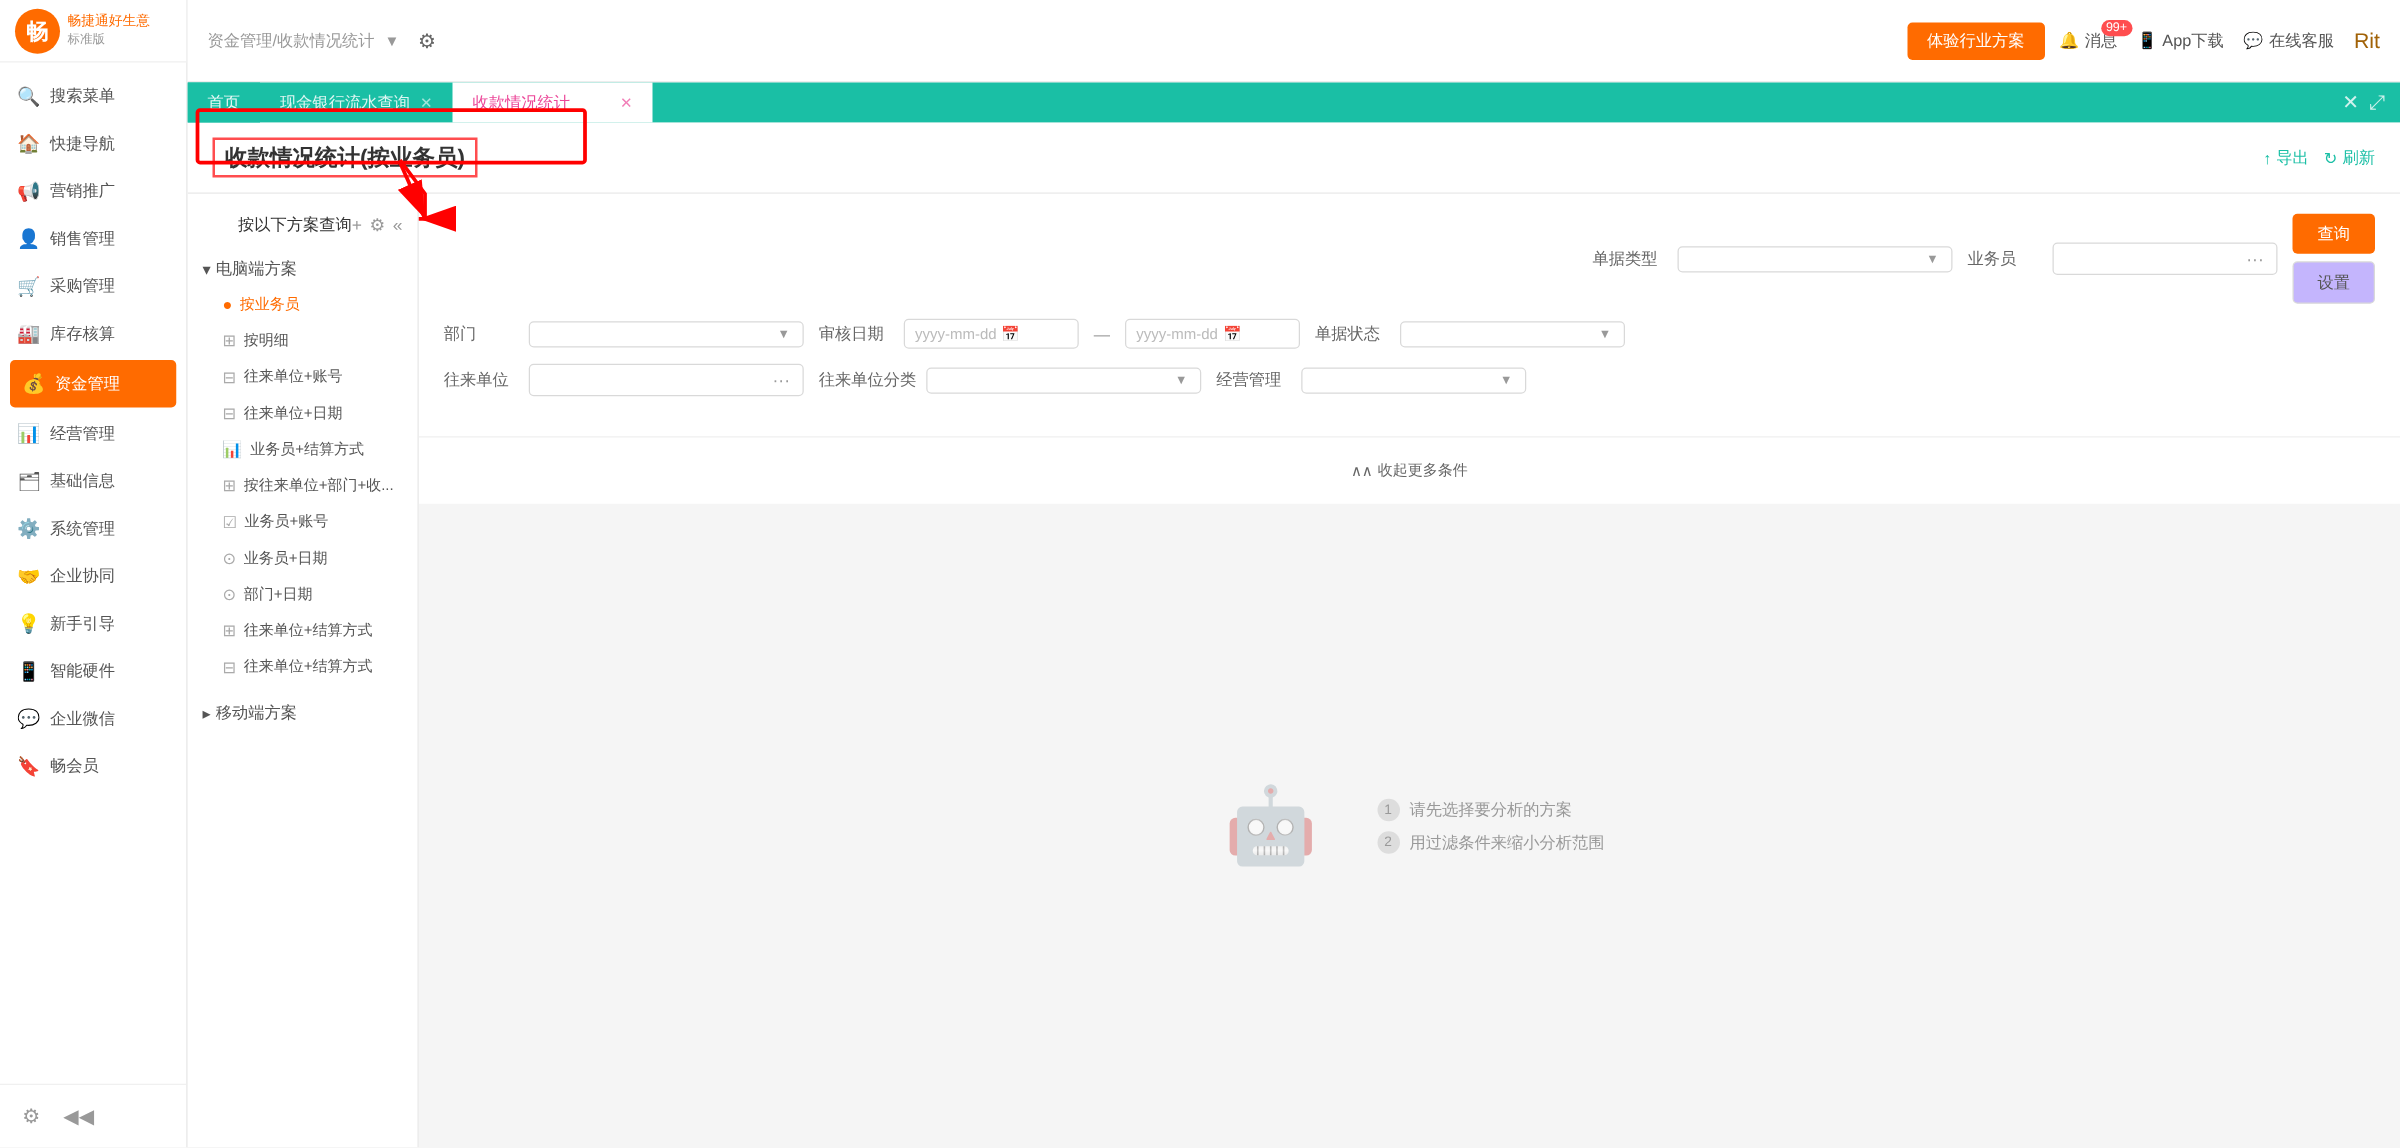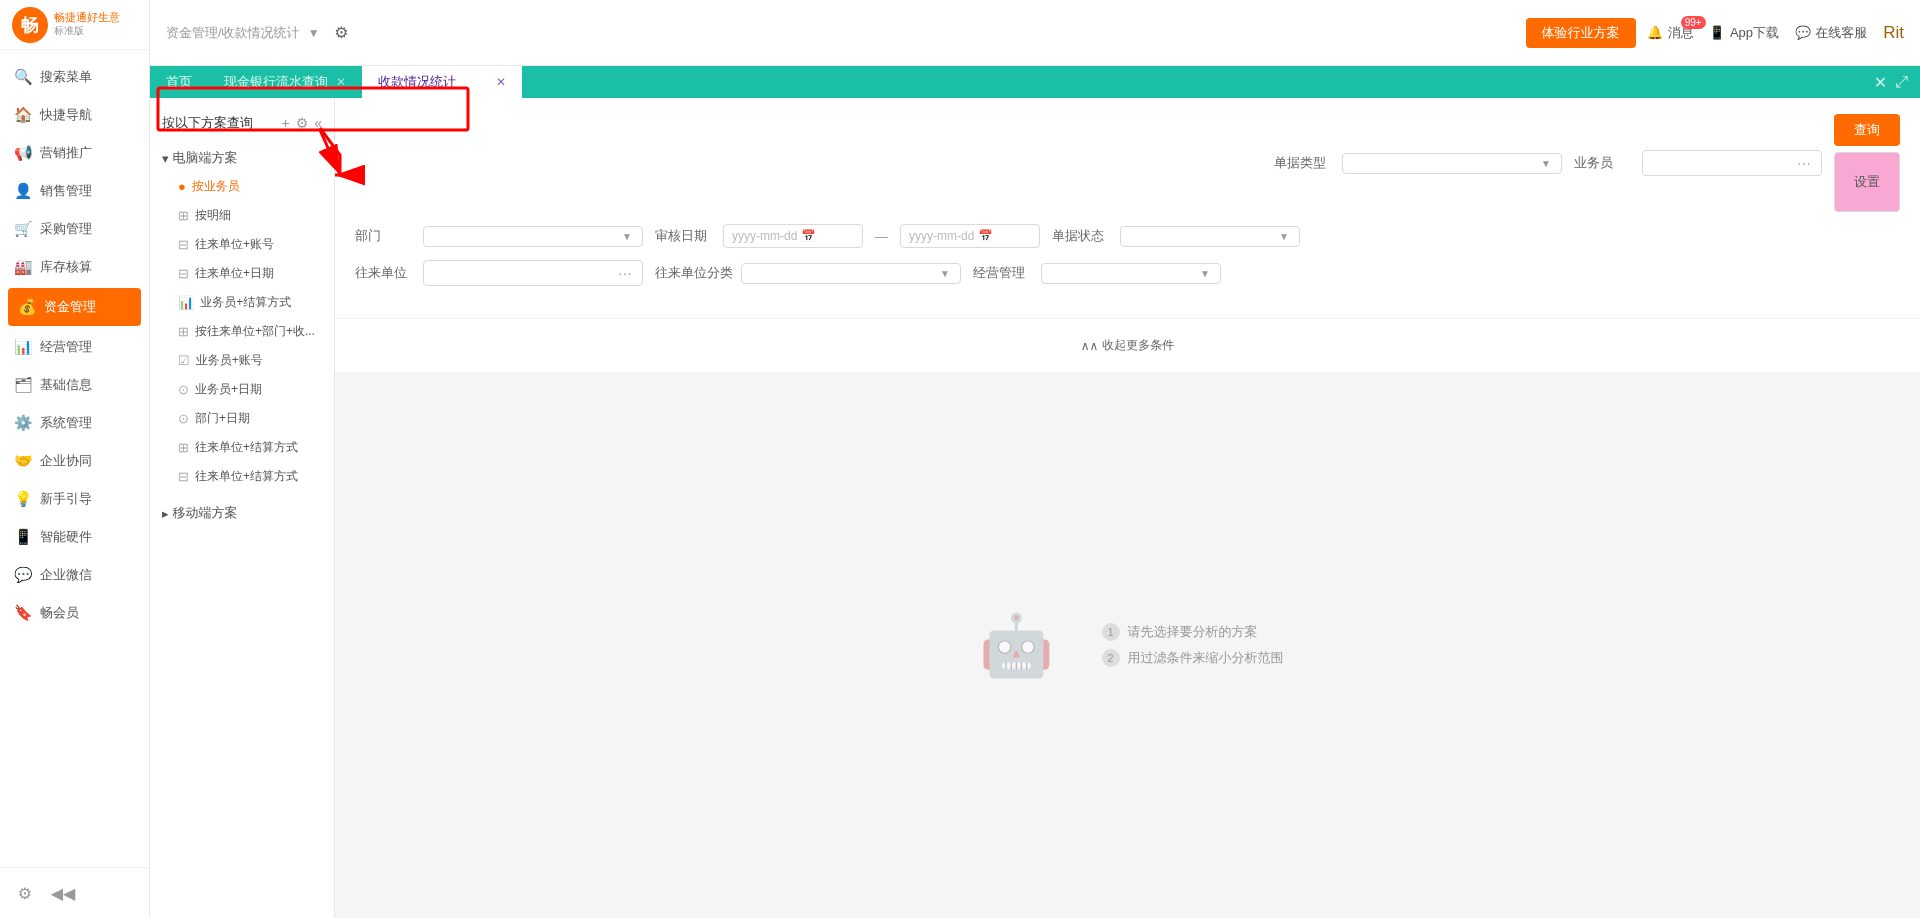--- a/index.html
+++ b/index.html
@@ -30,21 +30,21 @@
     .topbar-gear { width: 28px; height: 28px; display: flex; align-items: center; justify-content: center; cursor: pointer; color: #666; font-size: 16px; }
     .topbar-trial-btn { background: #ff6b00; color: white; border: none; border-radius: 4px; padding: 6px 16px; font-size: 13px; cursor: pointer; white-space: nowrap; }
     .topbar-right { display: flex; align-items: center; gap: 16px; color: #555; font-size: 13px; }
     .topbar-badge { position: relative; display: inline-flex; align-items: center; gap: 4px; cursor: pointer; }
     .badge-count { background: #ff4d4f; color: white; font-size: 10px; padding: 1px 4px; border-radius: 10px; position: absolute; top: -8px; right: -12px; }
     .topbar-user { color: #a16207; font-size: 17px; cursor: pointer; }
 
     
     .tabs { display: flex; background: #1abfa5; align-items: stretch; }
     .tab-item { display: flex; align-items: center; padding: 0 16px; height: 32px; color: rgba(255,255,255,0.85); cursor: pointer; font-size: 13px; gap: 8px; position: relative; }
-    .tab-item.active { background: #fff; color: #4c1d95; gap: 40px; }
+    .tab-item.active { background: #fff; color: #ec4899; gap: 40px; }
     .tab-item:first-child { background: #1abfa5; color: rgba(255,255,255,0.9); }
     .tab-close { font-size: 12px; opacity: 0.7; }
     .tabs-spacer { flex: 1; }
     .tabs-actions { display: flex; align-items: center; gap: 8px; padding: 0 12px; color: rgba(255,255,255,0.8); font-size: 16px; cursor: pointer; }
 
     
     .page-header { background: #fff; padding: 12px 20px; display: flex; align-items: center; justify-content: space-between; border-bottom: 1px solid #e8e8e8; }
     .page-title { font-size: 18px; font-weight: 600; color: #333; border: 2px solid #ff4d4f; padding: 2px 8px; display: inline-block; }
     .page-actions { display: flex; gap: 12px; align-items: center; }
     .action-btn { display: flex; align-items: center; gap: 4px; color: #1abfa5; cursor: pointer; font-size: 13px; }
@@ -59,26 +59,26 @@
     .date-btn.active { background: #ff6b00; color: white; border-radius: 10px; }
     .date-range { font-size: 12px; color: #666; margin-left: 4px; }
     .filter-select { display: flex; align-items: center; border: 1px solid #d9d9d9; border-radius: 4px; padding: 4px 10px; min-width: 180px; cursor: pointer; background: #fff; font-size: 13px; justify-content: space-between; }
     .filter-select .chevron { color: #999; font-size: 10px; }
     .filter-separator { color: #999; padding: 0 4px; }
     .date-picker { display: flex; align-items: center; border: 1px solid #d9d9d9; border-radius: 4px; padding: 4px 8px; background: #fff; font-size: 12px; color: #bbb; gap: 4px; min-width: 140px; }
     .collapse-btn { display: flex; align-items: center; justify-content: center; gap: 4px; color: #666; cursor: pointer; font-size: 12px; padding: 8px; }
 
     
     .query-btn { background: #ff6b00; color: white; border: none; border-radius: 4px; padding: 7px 20px; font-size: 13px; cursor: pointer; }
-    .settings-btn { border: 1px solid #d9d9d9; background: #f9a8d4; color: #555; border-radius: 4px; padding: 20px 16px; font-size: 13px; cursor: pointer; }
+    .settings-btn { border: 1px solid #d9d9d9; background: #c4b5fd; color: #555; border-radius: 4px; padding: 7px 16px; font-size: 13px; cursor: pointer; }
     .query-actions { display: flex; flex-direction: column; gap: 6px; }
 
     
     .left-panel { width: 185px; background: #fff; border-right: 1px solid #e8e8e8; flex-shrink: 0; padding: 8px 0; position: relative; }
-    .panel-header { display: flex; align-items: center; justify-content: space-between; padding: 8px 12px; font-size: 13px; color: #333; }
+    .panel-header { display: flex; align-items: center; justify-content: flex-end; padding: 8px 12px; font-size: 13px; color: #333; }
     .panel-header-actions { display: flex; gap: 6px; }
     .panel-action-icon { color: #999; cursor: pointer; font-size: 14px; }
     .tree-section { padding: 4px 0; }
     .tree-section-header { display: flex; align-items: center; padding: 5px 12px; color: #555; font-size: 13px; cursor: pointer; gap: 4px; }
     .tree-item { display: flex; align-items: center; padding: 6px 12px 6px 28px; font-size: 12px; color: #555; cursor: pointer; gap: 6px; }
     .tree-item.active { color: #ff6b00; }
     .tree-item-icon { font-size: 13px; color: #aaa; }
     .tree-item.active .tree-item-icon { color: #ff6b00; }
     .empty-tips { display: flex; flex-direction: column; gap: 8px; }
     .empty-tip { display: flex; align-items: center; gap: 8px; color: #999; font-size: 13px; }
@@ -213,20 +213,33 @@
     </div>
     <div class="tabs-spacer"></div>
     <div class="tabs-actions">
       <span>✕</span>
       <span>⤢</span>
     </div>
   </div>
 
   <div class="content-wrapper">
 
+    <div class="page-header">
+      <div class="page-title">收款情况统计(按业务员)</div>
+      <div class="page-actions">
+        <div class="action-btn">
+          <span>↑</span>
+          <span>导出</span>
+        </div>
+        <div class="action-btn">
+          <span>↻</span>
+          <span>刷新</span>
+        </div>
+      </div>
+    </div>
 
     <div class="main-area">
 
       <div class="left-panel">
         <div class="panel-header">
           <span>按以下方案查询</span>
           <div class="panel-header-actions">
             <span class="panel-action-icon">+</span>
             <span class="panel-action-icon">⚙</span>
             <span class="panel-action-icon">«</span>

